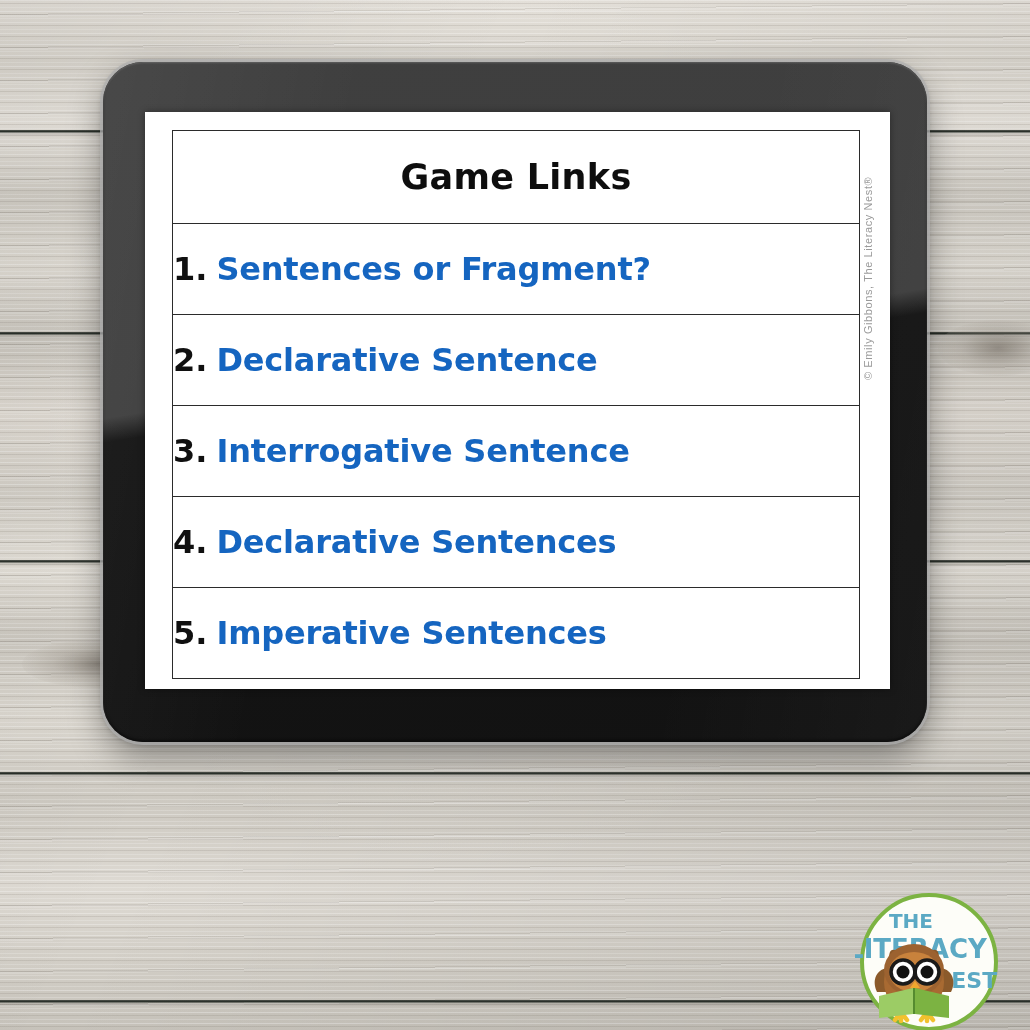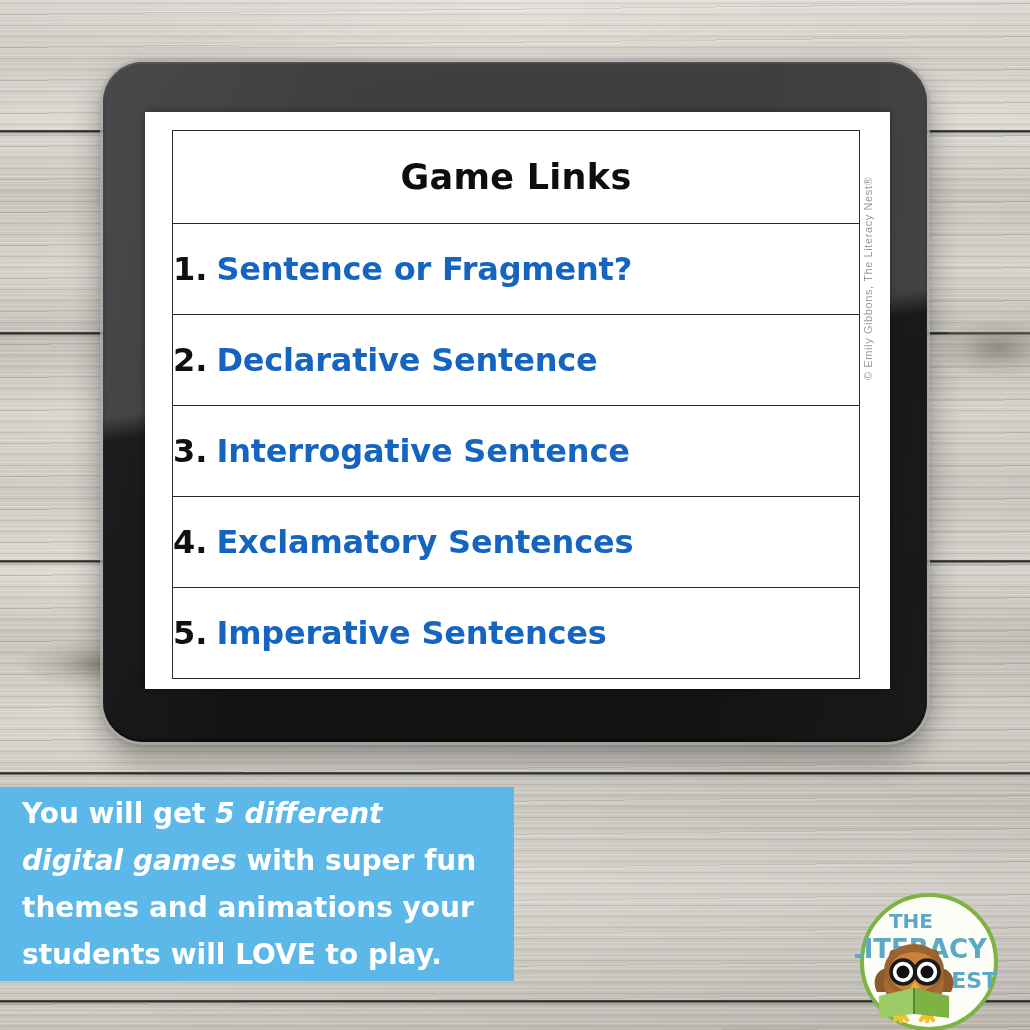--- a/index.html
+++ b/index.html
@@ -283,21 +283,21 @@
       <tbody>
         <tr>
           <td class="title-cell">
             <span class="title-text">Game Links</span>
           </td>
         </tr>
         <tr>
           <td class="row-cell">
             <div class="row-inner">
               <span class="row-num">1.</span>
-              <span class="row-link">Sentence or Fragment?</span>
+              <span class="row-link">Sentences or Fragment?</span>
             </div>
           </td>
         </tr>
         <tr>
           <td class="row-cell">
             <div class="row-inner">
               <span class="row-num">2.</span>
               <span class="row-link">Declarative Sentence</span>
             </div>
           </td>
@@ -307,43 +307,38 @@
             <div class="row-inner">
               <span class="row-num">3.</span>
               <span class="row-link">Interrogative Sentence</span>
             </div>
           </td>
         </tr>
         <tr>
           <td class="row-cell">
             <div class="row-inner">
               <span class="row-num">4.</span>
-              <span class="row-link">Exclamatory Sentences</span>
+              <span class="row-link">Declarative Sentences</span>
             </div>
           </td>
         </tr>
         <tr>
           <td class="row-cell">
             <div class="row-inner">
               <span class="row-num">5.</span>
               <span class="row-link">Imperative Sentences</span>
             </div>
           </td>
         </tr>
       </tbody>
     </table>
   </div>
 
   <div class="copyright">© Emily Gibbons, The Literacy Nest®</div>
 
-  <div class="caption-box">
-    <div class="caption-text">
-      <span>You will get </span><em>5 different digital games</em><span> with super fun themes and animations your students will LOVE to play.</span>
-    </div>
-  </div>
 
   <div class="logo">
     <svg viewBox="0 0 148 148" width="148" height="148">
 
       <circle cx="74" cy="74" r="67" fill="#fdfdf8" stroke="#7cb342" stroke-width="4"></circle>
 
       <text x="56" y="40" text-anchor="middle" font-family="DejaVu Sans, Liberation Sans, sans-serif" font-size="20" font-weight="bold" fill="#5ba9c4" id="logo-l1">THE</text>
       <text x="62" y="70" text-anchor="middle" font-family="DejaVu Sans, Liberation Sans, sans-serif" font-size="26" font-weight="bold" fill="#5ba9c4" id="logo-l2">LITERACY</text>
       <text x="110" y="100" text-anchor="middle" font-family="DejaVu Sans, Liberation Sans, sans-serif" font-size="22" font-weight="bold" fill="#5ba9c4" id="logo-l3">NEST</text>
 

